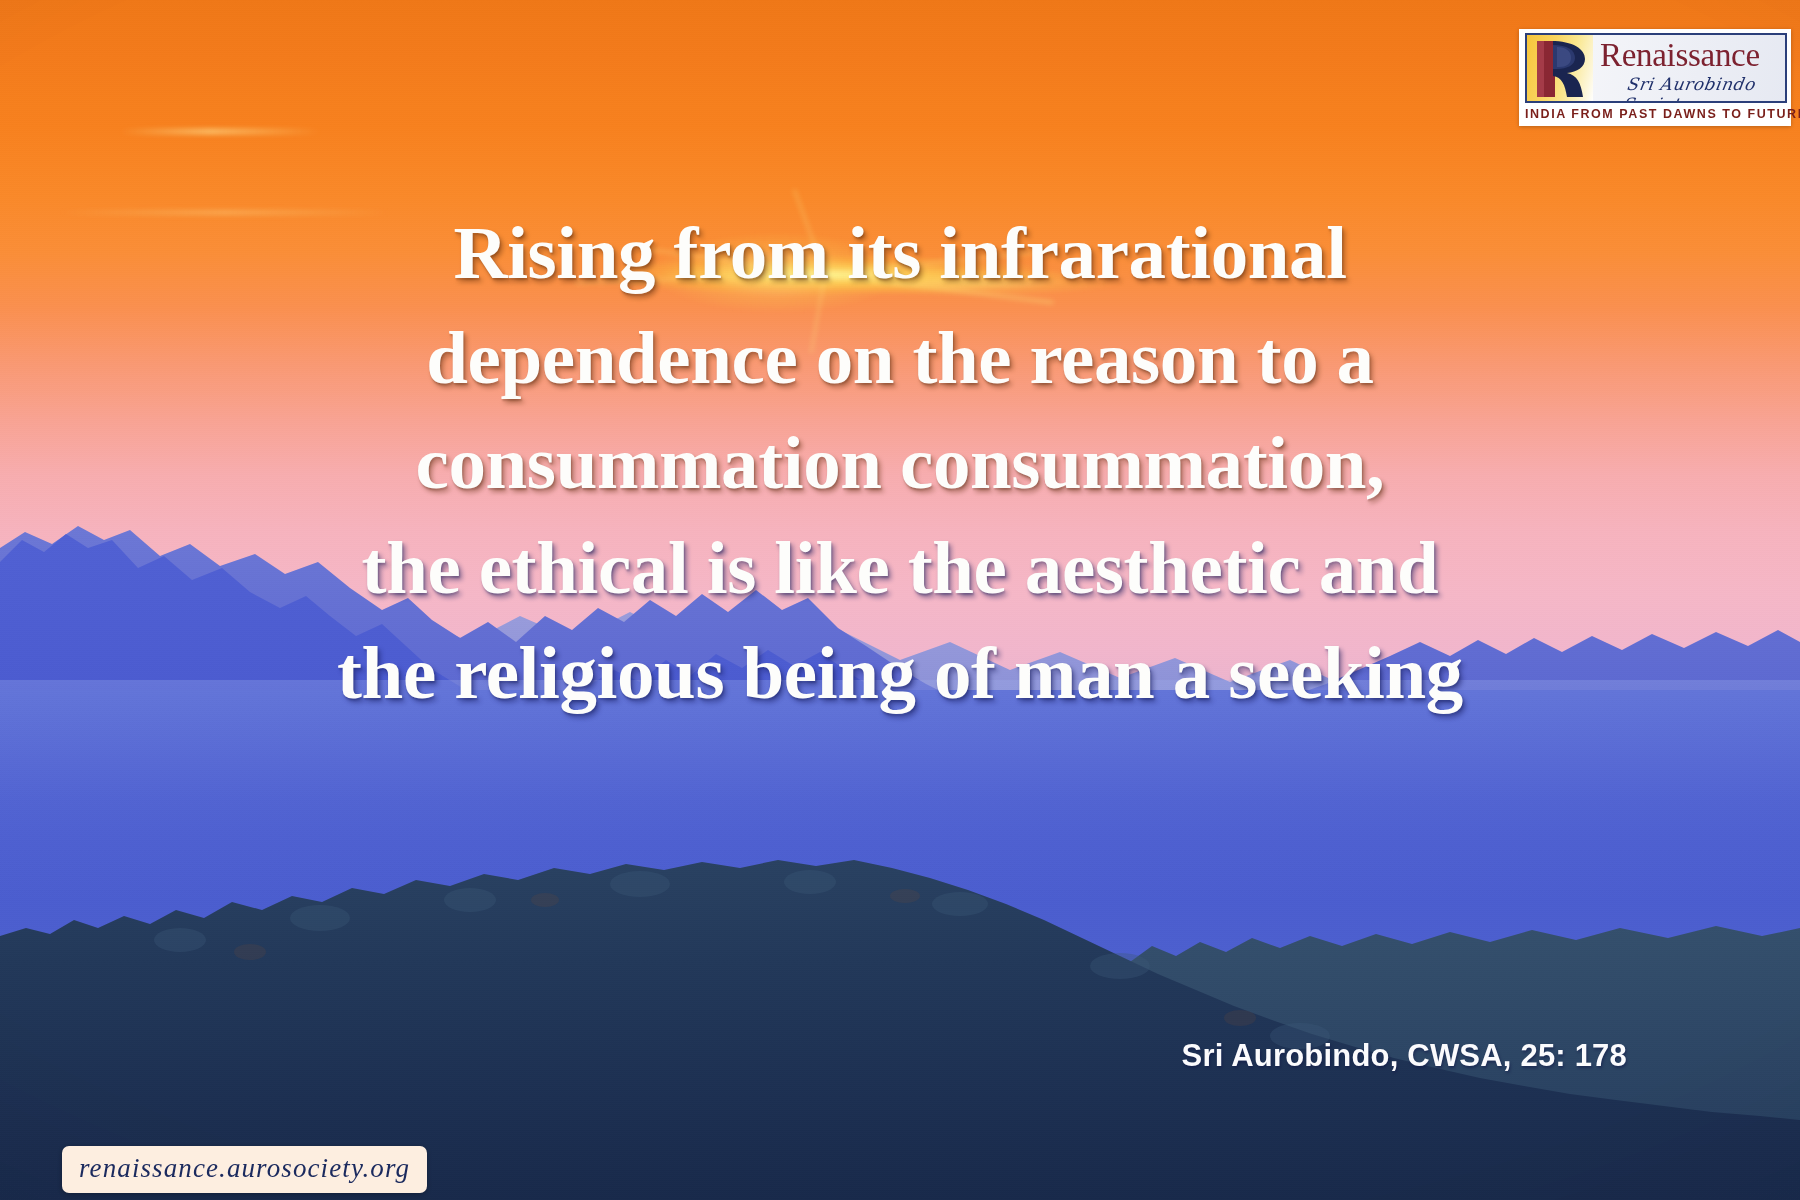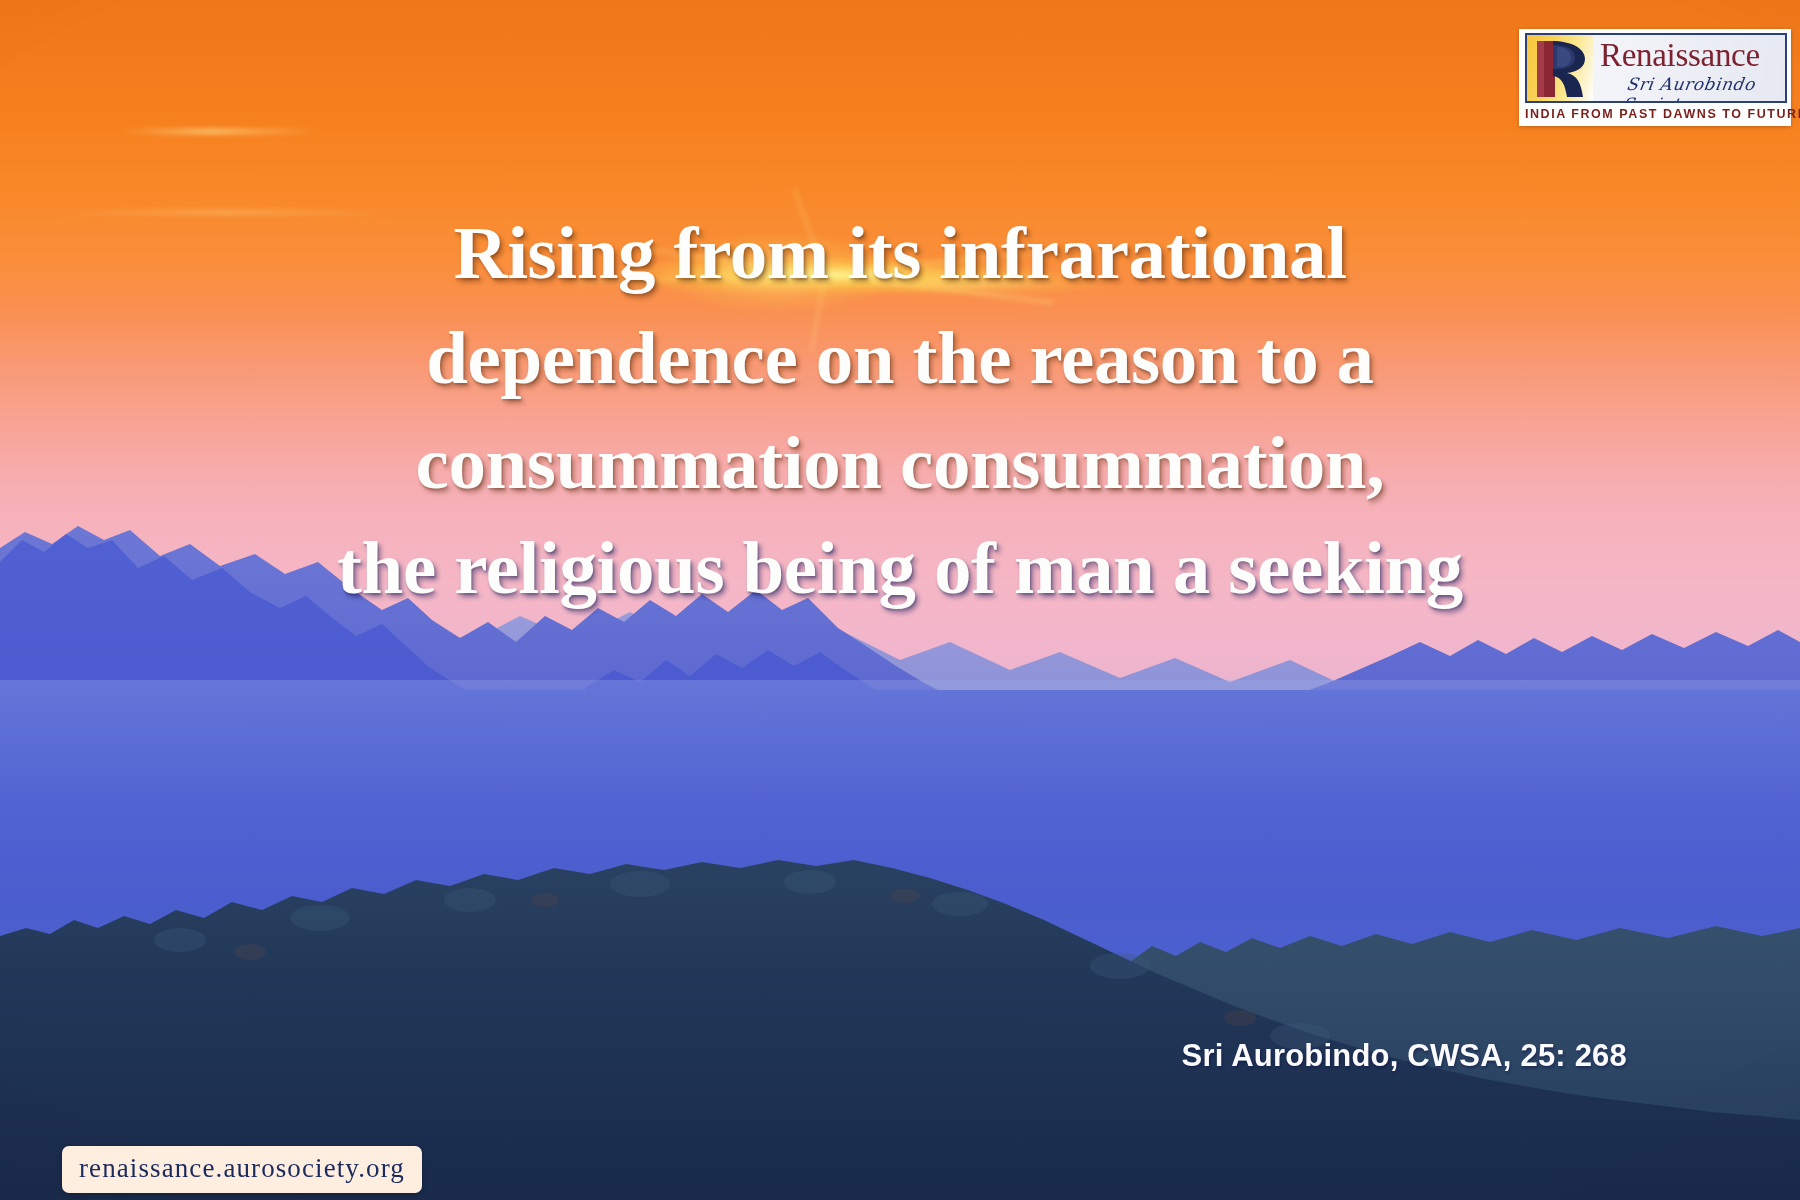--- a/index.html
+++ b/index.html
@@ -156,20 +156,21 @@
   
   .url-pill {
     position: absolute;
     left: 62px;
     top: 1146px;
     padding: 7px 17px 9px 17px;
     background: #fdeee0;
     border-radius: 7px;
     z-index: 22;
     box-shadow: 0 1px 5px rgba(0,0,0,0.28);
+    font-style: italic;
   }
   .url-pill span {
     font-family: "Liberation Serif", "DejaVu Serif", serif;
     font-size: 27px;
     letter-spacing: 1.1px;
     color: #1b2a5e;
     white-space: nowrap;
   }
 
   
@@ -351,24 +352,25 @@
     </g>
   </svg>
 
   <div class="vignette"></div>
   <div class="grain"></div>
 
   <div class="quote-block">
     <div class="quote-line ln1">Rising from its infrarational</div>
     <div class="quote-line ln3">dependence on the reason to a</div>
     <div class="quote-line ln4">consummation consummation,</div>
+    <div class="quote-line ln5">the ethical is like the aesthetic and</div>
     <div class="quote-line ln6">the religious being of man a seeking</div>
   </div>
 
-  <div class="attribution">Sri Aurobindo, CWSA, 25: 268</div>
+  <div class="attribution">Sri Aurobindo, CWSA, 25: 178</div>
 
   <div class="url-pill">
     <span>renaissance.aurosociety.org</span>
   </div>
 
   <div class="logo">
     <div class="logo-main">
       <div class="logo-r">
         <svg width="56" height="64" viewBox="0 0 56 64">
 

